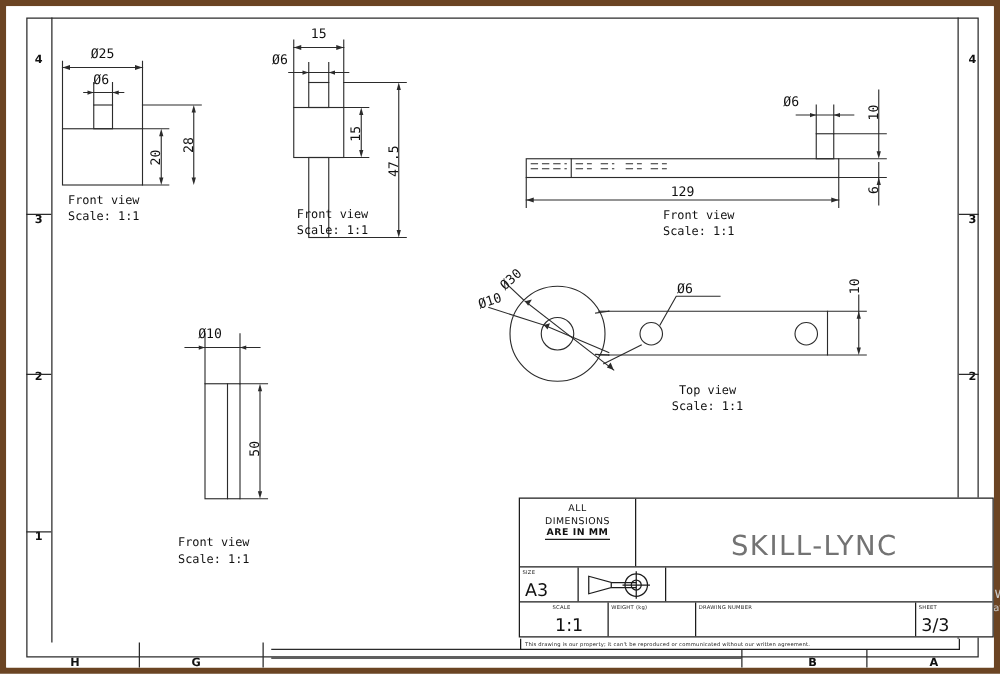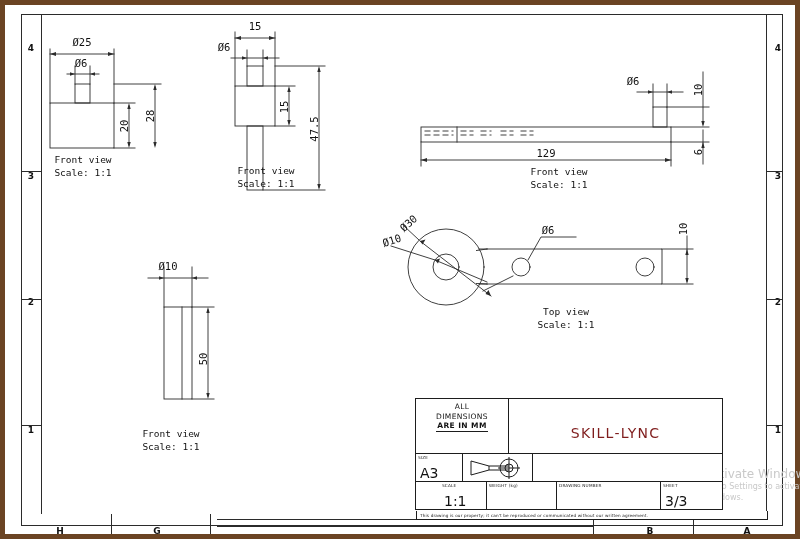--- a/index.html
+++ b/index.html
@@ -28,35 +28,35 @@
   
   #cad{position:absolute;left:16px;top:9px;width:762px;height:512px;}
 
   
   #wm{position:absolute;left:700px;top:462px;width:140px;color:#c9c9c9;
       font-family:"DejaVu Sans",sans-serif;pointer-events:none;}
   #wm .l1{font-size:12px;line-height:14px;}
   #wm .l2{font-size:8px;line-height:11px;}
 
   
-  #tb{position:absolute;left:410px;top:393px;width:308px;height:112px;
+  #tb{position:absolute;left:410px;top:393px;width:380px;height:112px;
       border:1.2px solid #1d1d1d;box-sizing:border-box;background:#fff;
       display:flex;flex-direction:column;}
   .tb-row{display:flex;width:100%;box-sizing:border-box;}
   .tb-cell{box-sizing:border-box;position:relative;}
   .bl{border-left:1.1px solid #1d1d1d;}
   .bb{border-bottom:1.1px solid #1d1d1d;}
   .tiny{font-family:"DejaVu Sans",sans-serif;font-size:4.2px;color:#222;
         position:absolute;left:2px;top:1px;letter-spacing:.2px;}
   .bigv{font-family:"DejaVu Sans",sans-serif;font-size:14px;color:#111;
         position:absolute;left:4px;bottom:0px;line-height:15px;}
   #allDims{font-family:"DejaVu Sans",sans-serif;font-size:7.5px;line-height:9.5px;
            color:#111;text-align:center;padding-top:3px;letter-spacing:.4px;}
   #allDimsU{border-bottom:1.1px solid #1d1d1d;display:inline-block;padding:0 1px;font-weight:bold;}
-  #brand{font-family:"DejaVu Sans",sans-serif;font-size:14px;color:#7f1d1d;
+  #brand{font-family:"DejaVu Sans",sans-serif;font-size:22px;color:#737373;
          letter-spacing:1.2px;text-align:center;width:100%;
          position:absolute;top:26px;left:0;}
   #disc{position:absolute;left:0;top:112px;width:352px;height:9px;
         border:1.1px solid #1d1d1d;border-top:none;box-sizing:border-box;
         font-family:"DejaVu Sans",sans-serif;font-size:4.2px;color:#222;
         padding:1.5px 0 0 3px;letter-spacing:.15px;background:#fff;}
 </style>
 </head>
 <body>
 

